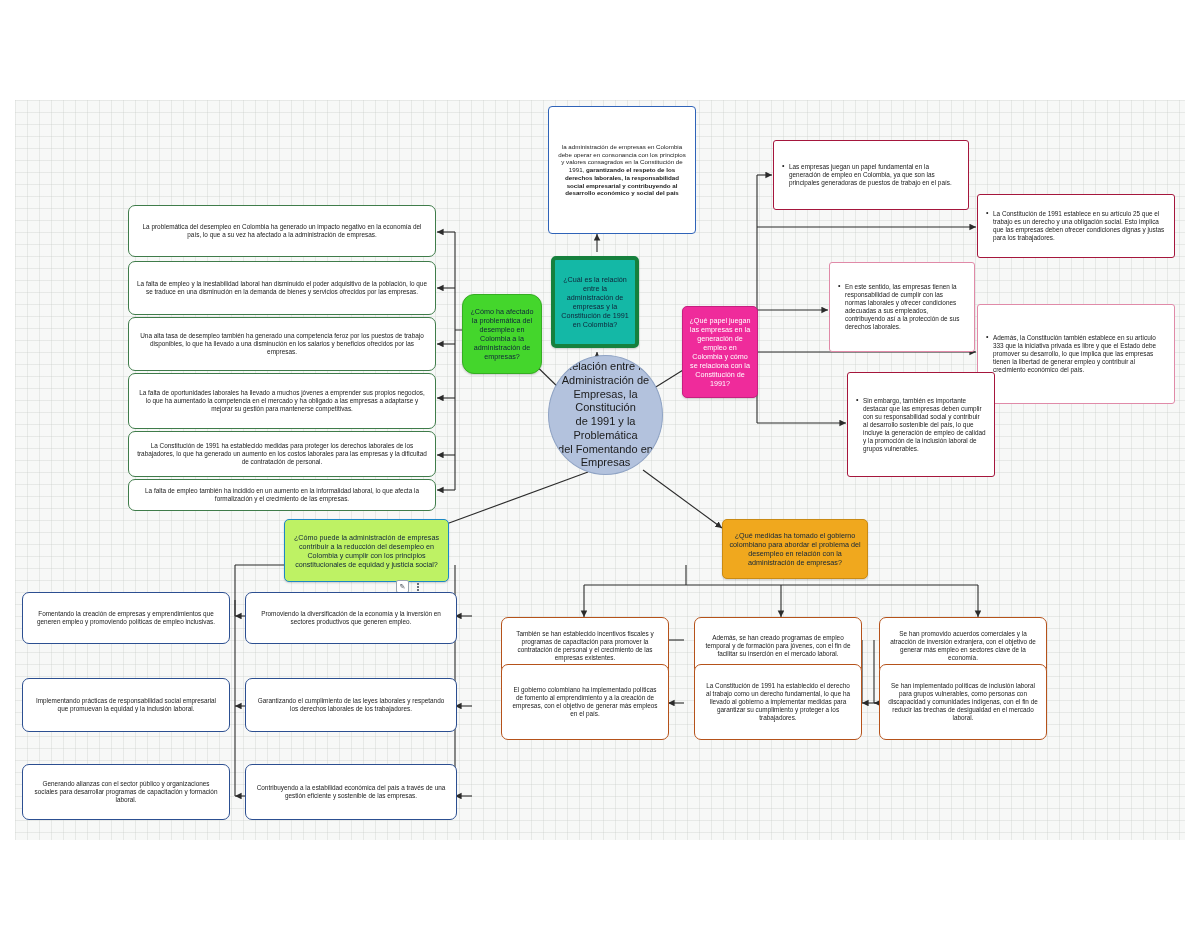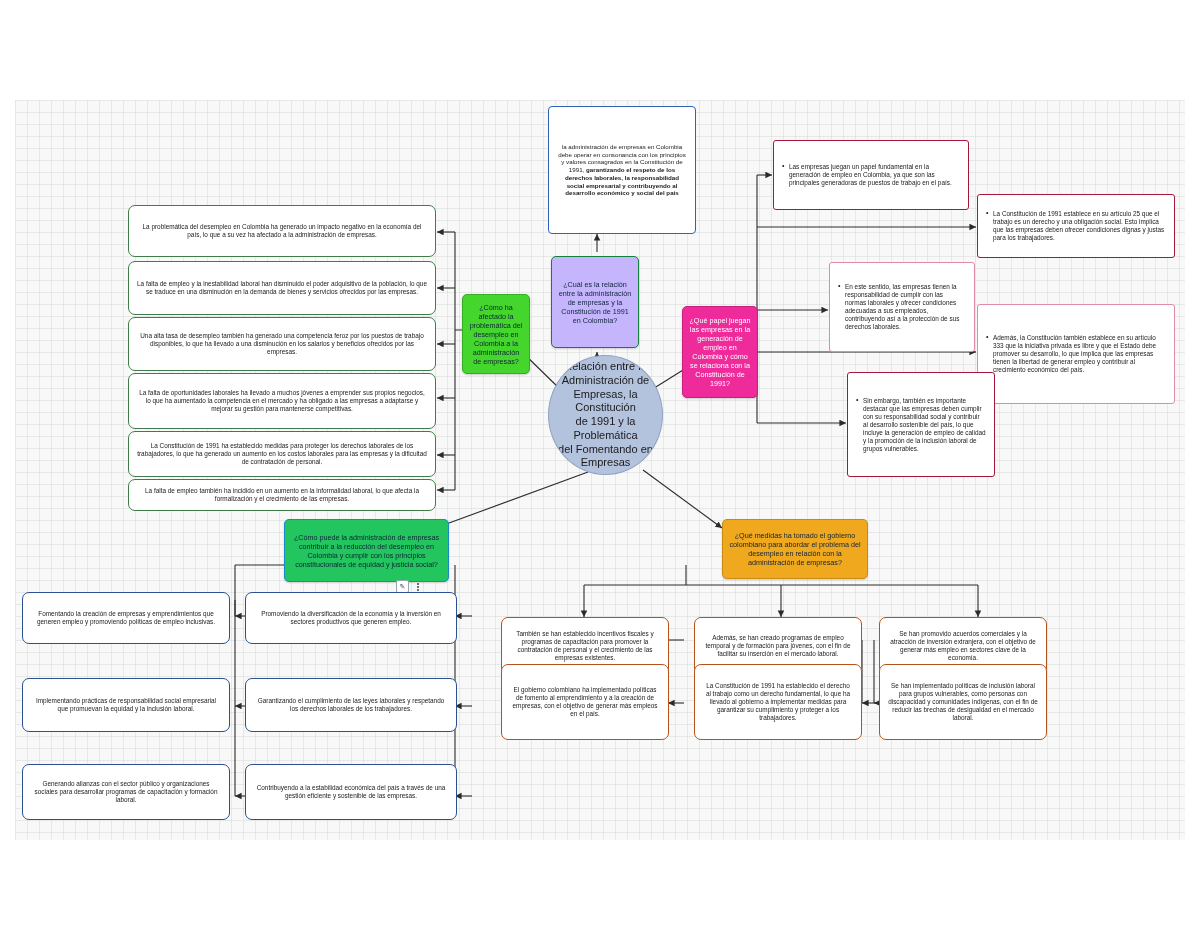--- a/index.html
+++ b/index.html
@@ -59,24 +59,24 @@
   .central b { font-weight: normal; }
 
   
   .q {
     border-radius: 5px;
     font-size: 7.2px;
     color: #10243a;
     padding: 5px 6px;
     box-shadow: 0 1px 2px rgba(0,0,0,0.18);
   }
-  .q-teal  { background: #c4b5fd; border: 1px solid #15803d; }
+  .q-teal  { background: #14b8a6; border: 4px solid #15803d; }
   .q-green { background: #44d62c; border: 1px solid #35ad22; }
   .q-pink  { background: #ef2b9b; border: 1px solid #c61f80; color: #fff; margin-top: 20px; }
-  .q-blue  { background: #22c55e; border: 1px solid #1b87c6; }
+  .q-blue  { background: #bef264; border: 1px solid #1b87c6; }
   .q-orange{ background: #f0a81e; border: 1px solid #c98a13; }
 
   
   .card {
     background: #ffffff;
     border-radius: 7px;
     font-size: 6.4px;
     color: #1a1a1a;
     padding: 5px 8px;
   }
@@ -215,21 +215,21 @@
       <span>de 1991 y la Problemática</span><br>
       <span>del Fomentando en</span><br>
       <span>Empresas</span>
     </span>
   </div>
 
   <div class="node q q-teal" style="left:551px; top:256px; width:88px; height:92px;">
     <span class="txt">¿Cuál es la relación entre la administración de empresas y la Constitución de 1991 en Colombia?</span>
   </div>
 
-  <div class="node q q-green" style="left:462px; top:294px; width:68px; height:80px;">
+  <div class="node q q-green" style="left:462px; top:294px; width:80px; height:80px;border-radius:12px;">
     <span class="txt">¿Cómo ha afectado la problemática del desempleo en Colombia a la administración de empresas?</span>
   </div>
 
   <div class="node q q-pink" style="left:682px; top:286px; width:76px; height:92px;">
     <span class="txt">¿Qué papel juegan las empresas en la generación de empleo en Colombia y cómo se relaciona con la Constitución de 1991?</span>
   </div>
 
   <div class="node q q-blue" style="left:284px; top:519px; width:165px; height:63px;">
     <span class="txt">¿Cómo puede la administración de empresas contribuir a la reducción del desempleo en Colombia y cumplir con los principios constitucionales de equidad y justicia social?</span>
   </div>

